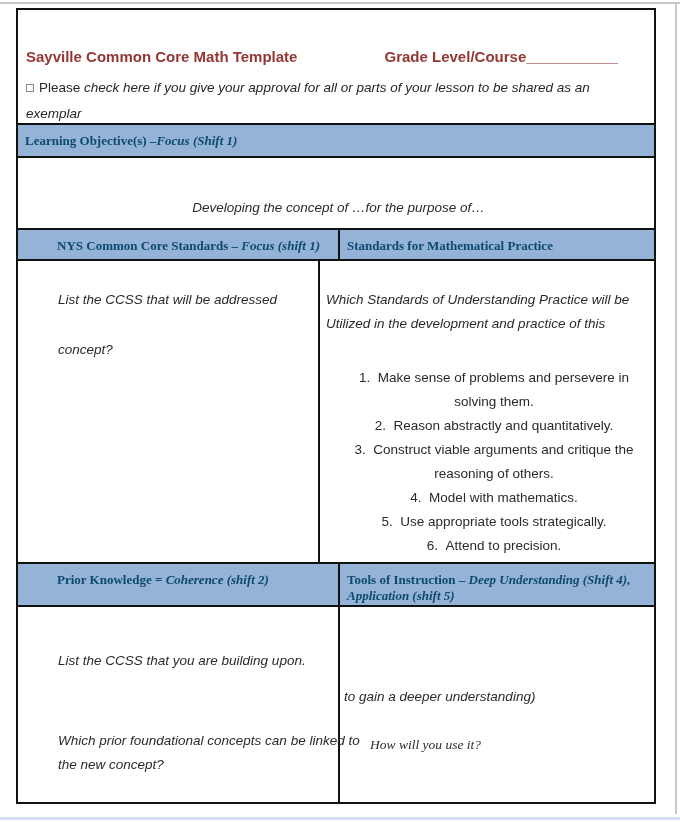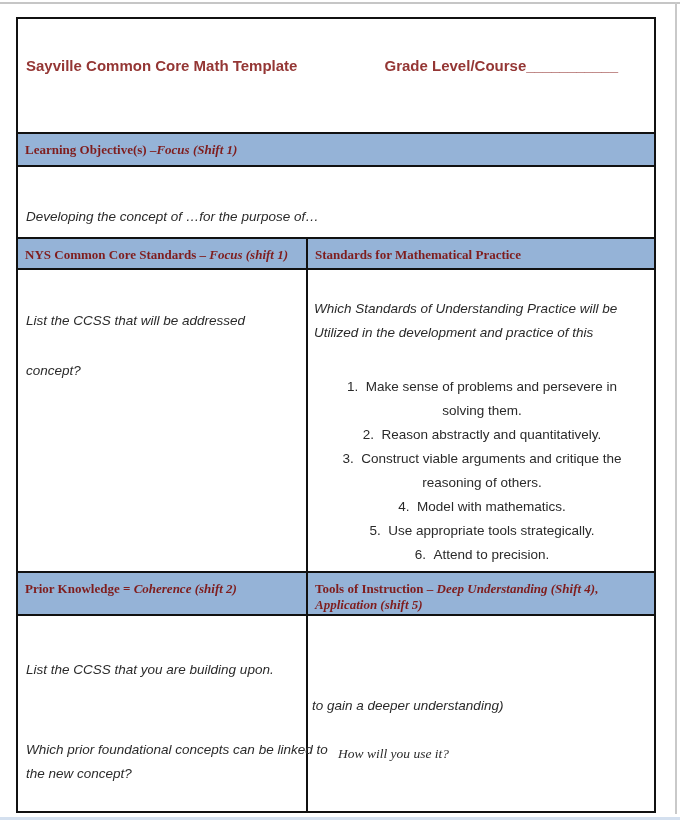--- a/index.html
+++ b/index.html
@@ -17,31 +17,31 @@
     font-family: "Liberation Sans", sans-serif;
     color: var(--ink);
     overflow: hidden;
   }
   
   .frame-top    { position: absolute; top: 2px; left: 0; width: 100%; height: 2px; background: #c6c6c6; }
   .frame-right  { position: absolute; top: 2px; right: 3px; width: 2px; height: 812px; background: #c9c9c9; }
   .frame-bottom { position: absolute; bottom: 2px; left: 0; width: 100%; height: 3px; background: #d4e0ef; }
 
   .doc-table {
-    position: absolute; left: 16px; top: 17px;
+    position: absolute; left: 16px; top: 8px;
     width: 640px; height: 796px;
     border: 2px solid var(--border-black);
     background: #fff;
     display: flex; flex-direction: column;
     overflow: hidden;
   }
   .row { flex: 0 0 auto; overflow: visible; }
   .row + .row { border-top: 2px solid var(--border-black); }
   .row.blue { background: var(--accent-blue); }
-  .row.cols { display: flex; }
+  .row.cols { display: flex; padding-left: 32px; }
   .cell-l { width: 290px; border-right: 2px solid var(--border-black); overflow: visible; }
   .cell-r { flex: 1; overflow: visible; }
 
   
   .r-head   { height: 113px; }
   .r-obj    { height: 33px;  }
   .r-objtxt { height: 72px;  }
   .r-hdr2   { height: 31px;  }
   .r-body2  { height: 303px; }
   .r-hdr3   { height: 43px;  }
@@ -66,39 +66,39 @@
     display: inline-block; width: 8px; height: 8px;
     border: 1px solid #8a8a8a; background: #fff;
     margin-right: 5px;
   }
   .approval .em { font-style: italic; }
 
   
   .bar-text {
     font-family: "Liberation Serif", serif;
     font-size: 13px; line-height: 16px;
-    color: #7f1d1d; padding: 8px 6px 0 7px;
+    color: #0c4a6e; padding: 8px 6px 0 7px;
   }
   .bar-text .b  { font-weight: bold; }
   .bar-text .bi { font-weight: bold; font-style: italic; }
 
   
   .body-it {
     font-style: italic; font-size: 13.5px; line-height: 24px;
     color: #2a2a2a; white-space: pre-wrap;
   }
   .body-rm {
     font-style: normal; font-size: 13.5px; line-height: 24px;
     color: #2a2a2a; white-space: pre-wrap;
   }
 
-  .obj-body { padding: 38px 10px 0 8px; }
-
-  
-  .ccss-mid { padding: 27px 6px 0 8px; margin-top: 12px; }
+  .obj-body { padding: 38px 10px 0 15px; text-align: center; }
+
+  
+  .ccss-mid { padding: 27px 6px 0 8px; }
   .ccss-mid .p2 { margin-top: 26px; }
 
   .prac-body { padding: 27px 6px 0 6px; }
   .practices { counter-reset: pr; margin: 30px 0 0 14px; width: 308px; text-align: center; }
   .practice-item { counter-increment: pr; }
   .practice-item::before { content: counter(pr) ".\00a0\00a0"; }
 
   
   .prior-body { padding: 42px 0 0 8px; }
   .prior-body .p2 {
@@ -117,20 +117,23 @@
 <div class="frame-right"></div>
 <div class="frame-bottom"></div>
 
 <div class="doc-table">
 
   <div class="row r-head">
     <div class="title-line">
       <span class="doc-title">Sayville Common Core Math Template</span>
       <span class="grade-label">Grade Level/Course___________</span>
     </div>
+    <div class="approval">
+      <span class="checkbox"></span><span>Please </span><span class="em">check here if you give your approval for all or parts of your lesson to be shared as an exemplar</span>
+    </div>
   </div>
 
   <div class="row blue r-obj">
     <div class="bar-text">
       <span class="b">Learning Objective(s)  </span><span class="bi">–Focus (Shift 1)</span>
     </div>
   </div>
 
   <div class="row r-objtxt">
     <div class="obj-body body-it">Developing the concept of …for the purpose of…</div>

